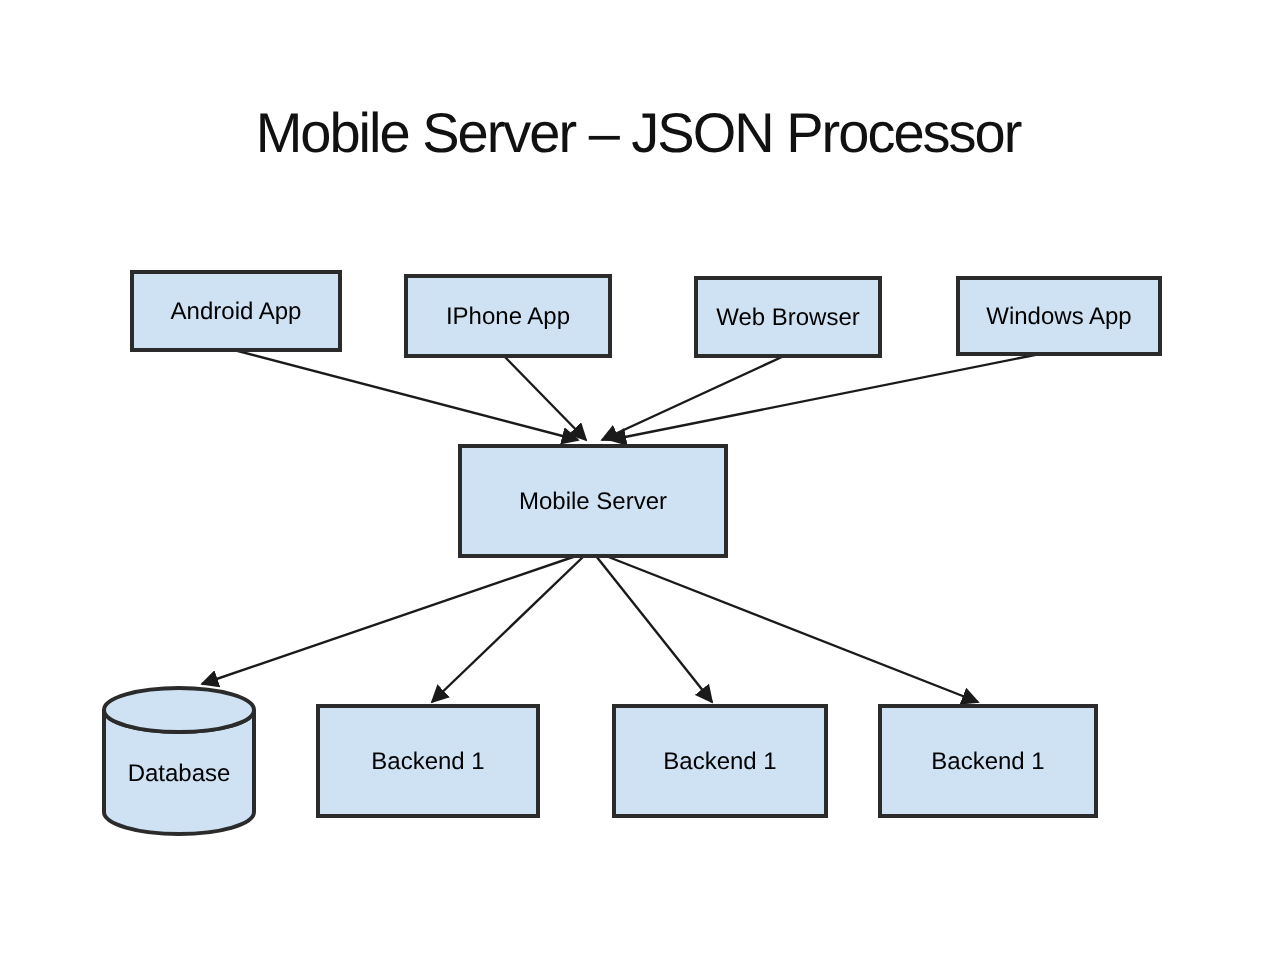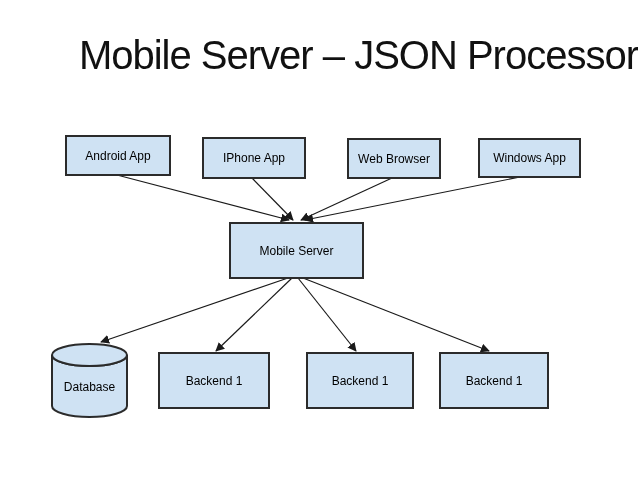--- a/index.html
+++ b/index.html
@@ -10,26 +10,26 @@
   }
   .slide {
     position: relative;
     width: 638px;
     height: 478px;
     background: #ffffff;
     overflow: hidden;
   }
   .title {
     position: absolute;
-    top: 33px;
+    top: 52px;
     left: 0;
     width: 100%;
     margin: 0;
-    text-align: right;
-    font-size: 40px;
+    text-align: center;
+    font-size: 28px;
     font-weight: 400;
     letter-spacing: -1px;
     line-height: 1.1;
     font-family: "Liberation Sans", sans-serif;
   }
   .diagram {
     position: absolute;
     top: 0;
     left: 0;
   }

